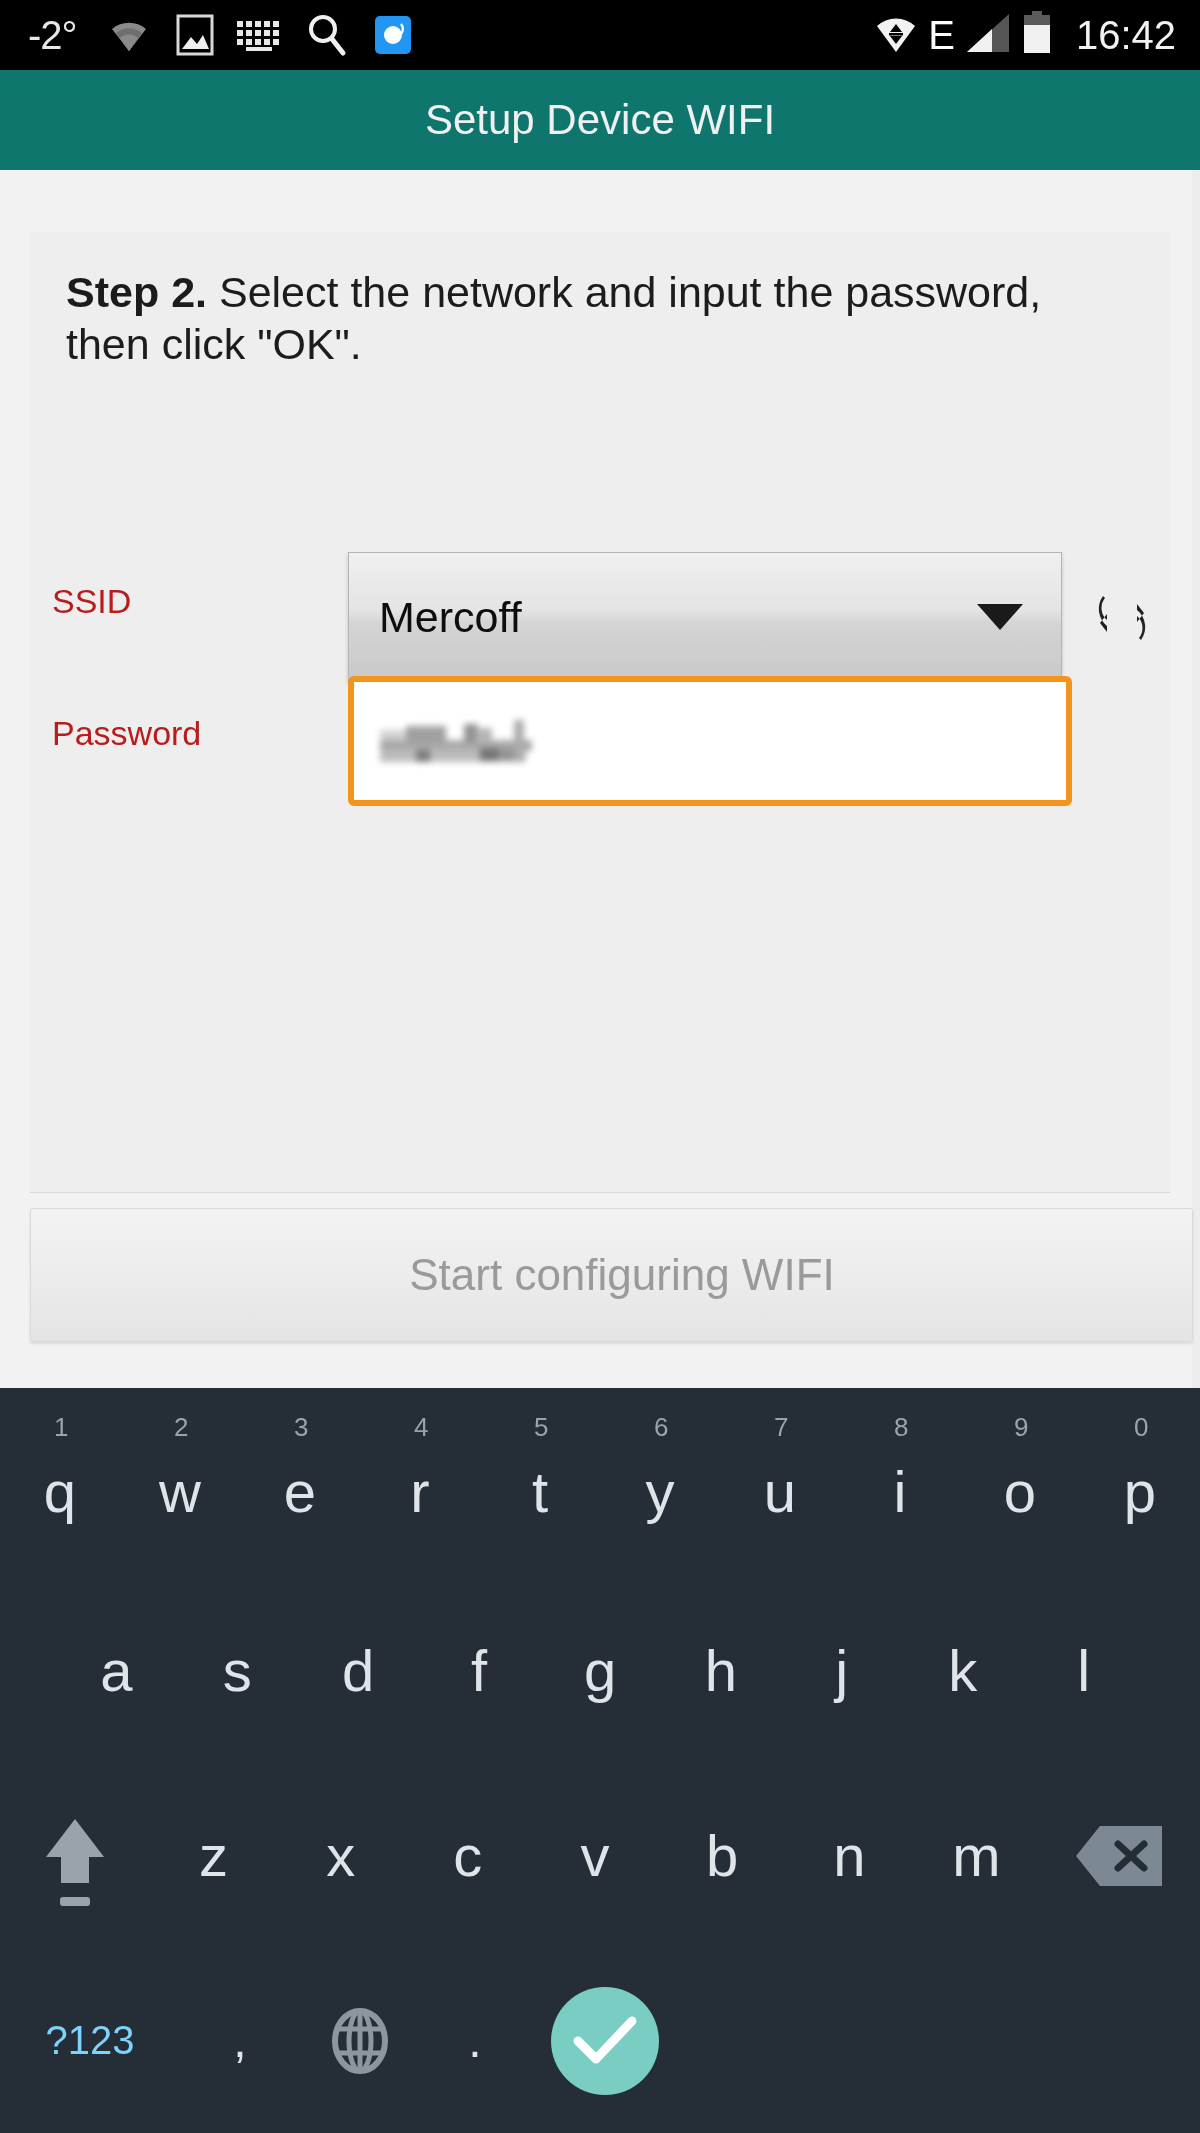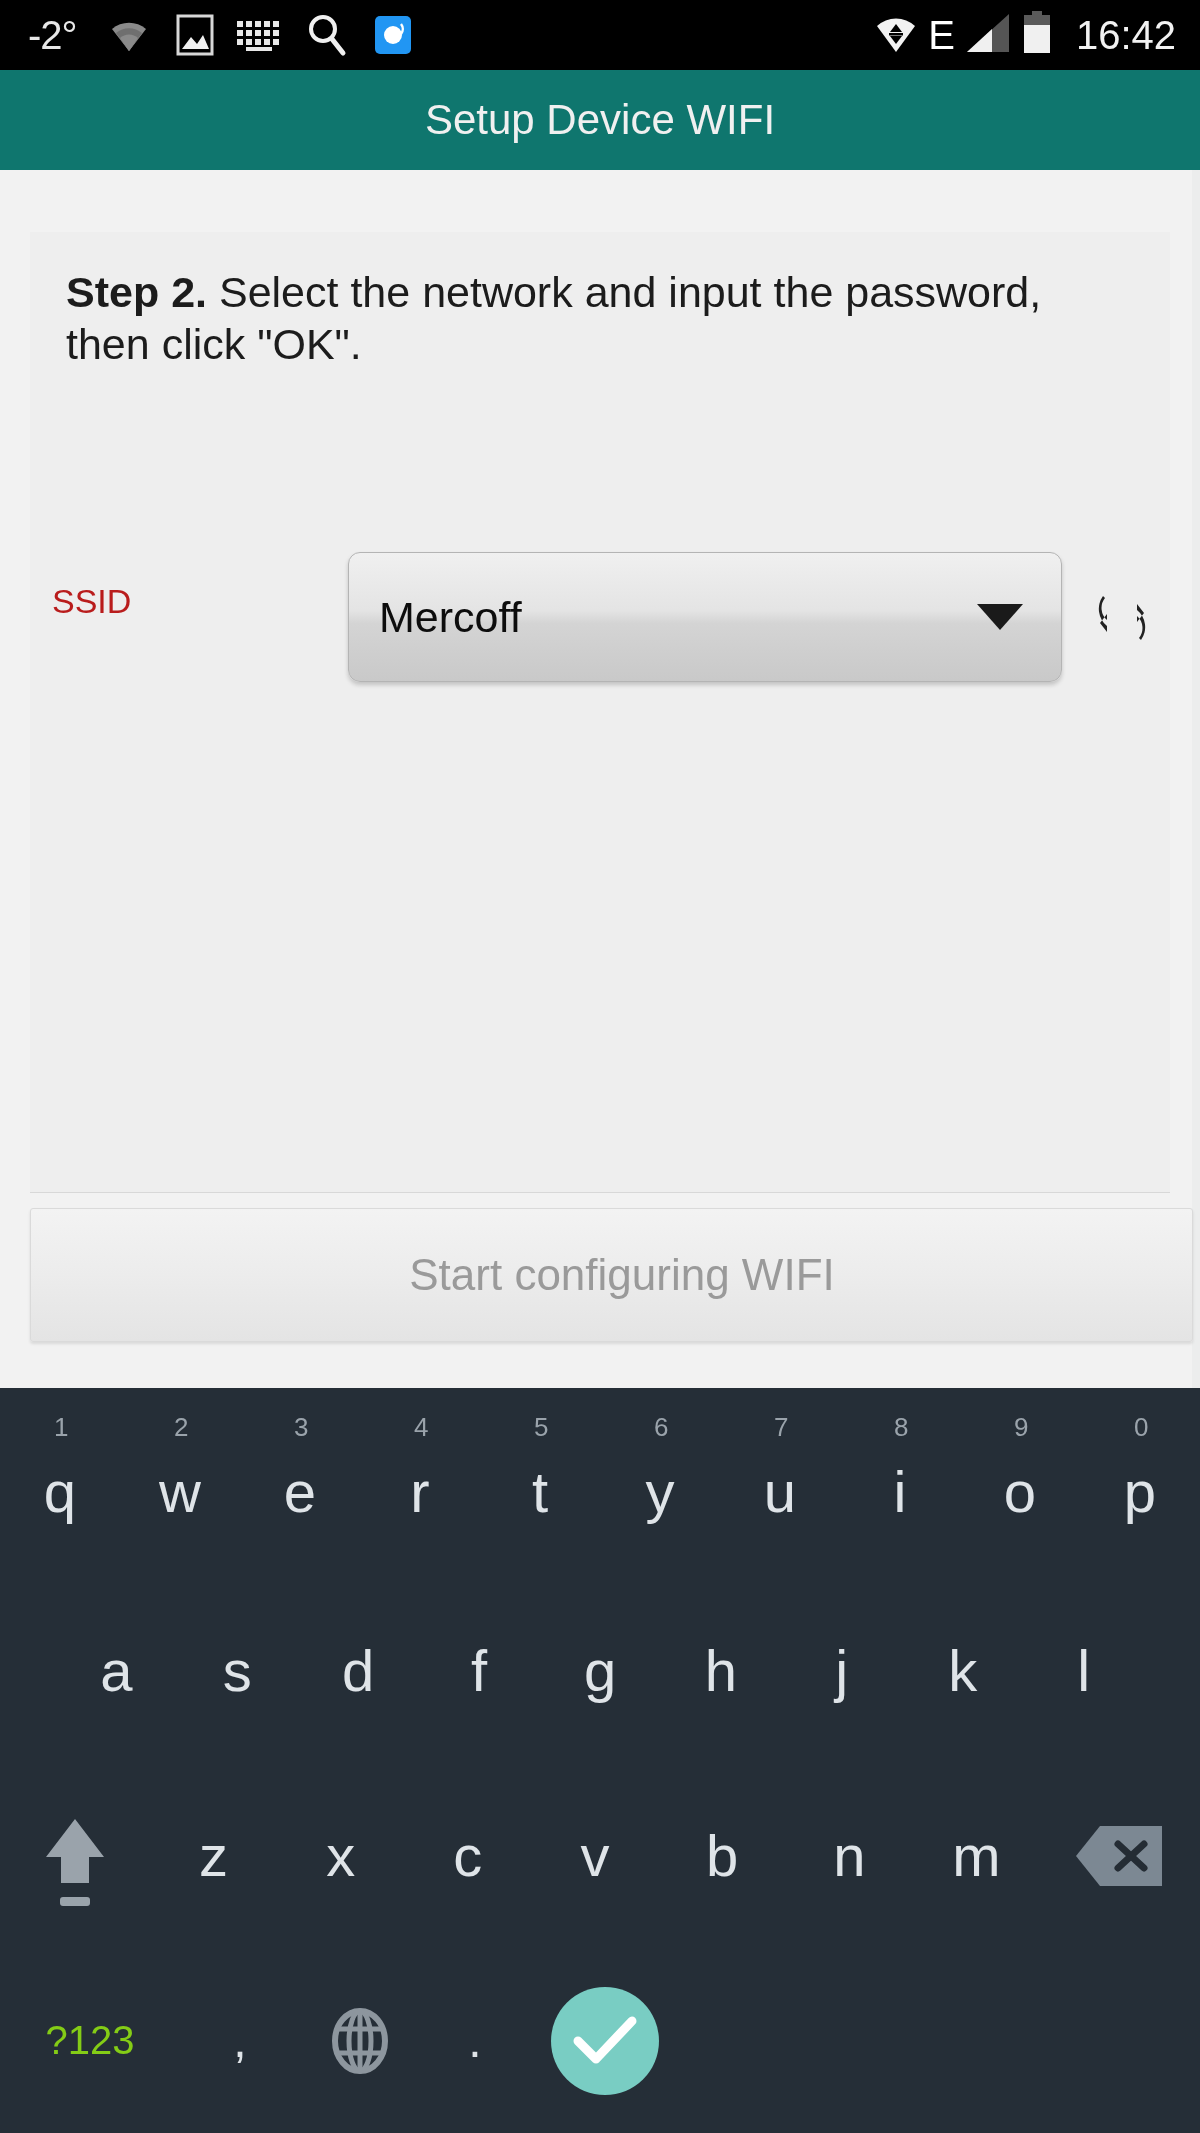--- a/index.html
+++ b/index.html
@@ -49,21 +49,21 @@
   .row-ssid{position:absolute;left:0;top:300px;width:1140px;height:148px;}
   .row-pass{position:absolute;left:0;top:430px;width:1140px;height:148px;}
   .fieldlabel{
     position:absolute;left:22px;top:50px;font-size:34px;color:#b91c1c;
   }
   .row-pass .fieldlabel{top:52px;}
 
   .spinner{
     position:absolute;left:318px;top:20px;width:712px;height:128px;
     background:linear-gradient(to bottom,#f0f0f0 0%,#e4e4e4 45%,#d4d4d4 55%,#c9c9c9 100%);
-    border:1px solid #b4b4b4;border-radius:12px;
+    border:1px solid #b4b4b4;border-radius:0;
     box-shadow:0 3px 4px rgba(0,0,0,.18);
     display:flex;align-items:center;
   }
   .spinner .val{font-size:43px;color:#0d0d0d;padding-left:30px;flex:1;}
   .caret{
     width:0;height:0;border-left:23px solid transparent;border-right:23px solid transparent;
     border-top:26px solid #1a1a1a;margin-right:38px;
   }
   .refresh{
     position:absolute;left:1062px;top:58px;width:60px;height:56px;
@@ -121,21 +121,21 @@
   }
   .key .num{
     position:absolute;top:24px;left:50%;transform:translateX(-6px);
     font-size:26px;color:#9aa3ab;font-weight:400;
   }
   .key .ch{margin-top:16px;}
   .kb-r2 .key .ch,.kb-r3 .key .ch{margin-top:0;}
   .kb-r2{padding:0 56px;box-sizing:border-box;}
 
   .kb-bottom{position:absolute;left:0;top:560px;width:1200px;height:185px;display:flex;align-items:center;}
-  .kb-bottom .k123{width:180px;text-align:center;font-size:40px;color:#84cc16;}
+  .kb-bottom .k123{width:180px;text-align:center;font-size:40px;color:#7dd3fc;}
   .kb-bottom .kcomma{width:120px;text-align:center;font-size:48px;color:#dfe4e8;}
   .kb-bottom .kglobe{width:120px;display:flex;align-items:center;justify-content:center;}
   .kb-bottom .kspace{
     flex:1;height:90px;margin:0 10px;background:#3c4852;border-radius:12px;
     display:flex;align-items:center;justify-content:center;
     font-size:42px;color:#b6bec5;letter-spacing:2px;
   }
   .kb-bottom .kdot{width:110px;text-align:center;font-size:48px;color:#dfe4e8;}
   .kb-bottom .kenter{
     width:150px;display:flex;align-items:center;justify-content:center;
@@ -259,20 +259,38 @@
         </div>
 
         <span class="refresh">
           <svg width="60" height="56" viewBox="0 0 60 56">
             <path d="M13 8 A16 16 0 0 0 15 30 L15 24 L8 33 L15 42 L15 36 A22 22 0 0 1 11 6 Z" fill="#222"></path>
             <path d="M47 48 A16 16 0 0 0 45 26 L45 32 L52 23 L45 14 L45 20 A22 22 0 0 1 49 50 Z" fill="#222"></path>
           </svg>
         </span>
       </div>
 
+      <div class="row-pass">
+        <span class="fieldlabel">Password</span>
+
+        <div class="pwbox">
+          <span class="pwmask">
+            <i style="left:0;top:10px;width:26px;height:12px;background:#d0d0d0;"></i>
+            <i style="left:0;top:20px;width:152px;height:11px;background:#a5a5a5;"></i>
+            <i style="left:0;top:30px;width:146px;height:12px;background:#b9b9b9;"></i>
+            <i style="left:26px;top:6px;width:40px;height:16px;background:#9b9b9b;"></i>
+            <i style="left:36px;top:30px;width:14px;height:12px;background:#777;"></i>
+            <i style="left:84px;top:4px;width:14px;height:18px;background:#8d8d8d;"></i>
+            <i style="left:96px;top:8px;width:16px;height:14px;background:#b2b2b2;"></i>
+            <i style="left:100px;top:28px;width:18px;height:13px;background:#6f6f6f;"></i>
+            <i style="left:118px;top:28px;width:20px;height:13px;background:#8f8f8f;"></i>
+            <i style="left:134px;top:0px;width:10px;height:42px;background:#a8a8a8;"></i>
+          </span>
+        </div>
+      </div>
     </div>
 
     <div class="startbtn">
       <span class="lbl">Start configuring WIFI</span>
     </div>
 
     <div class="progwrap">
       <div class="progtrack">
         <div class="progfill" id="progfill" style="width: 16%;"></div>
       </div>

